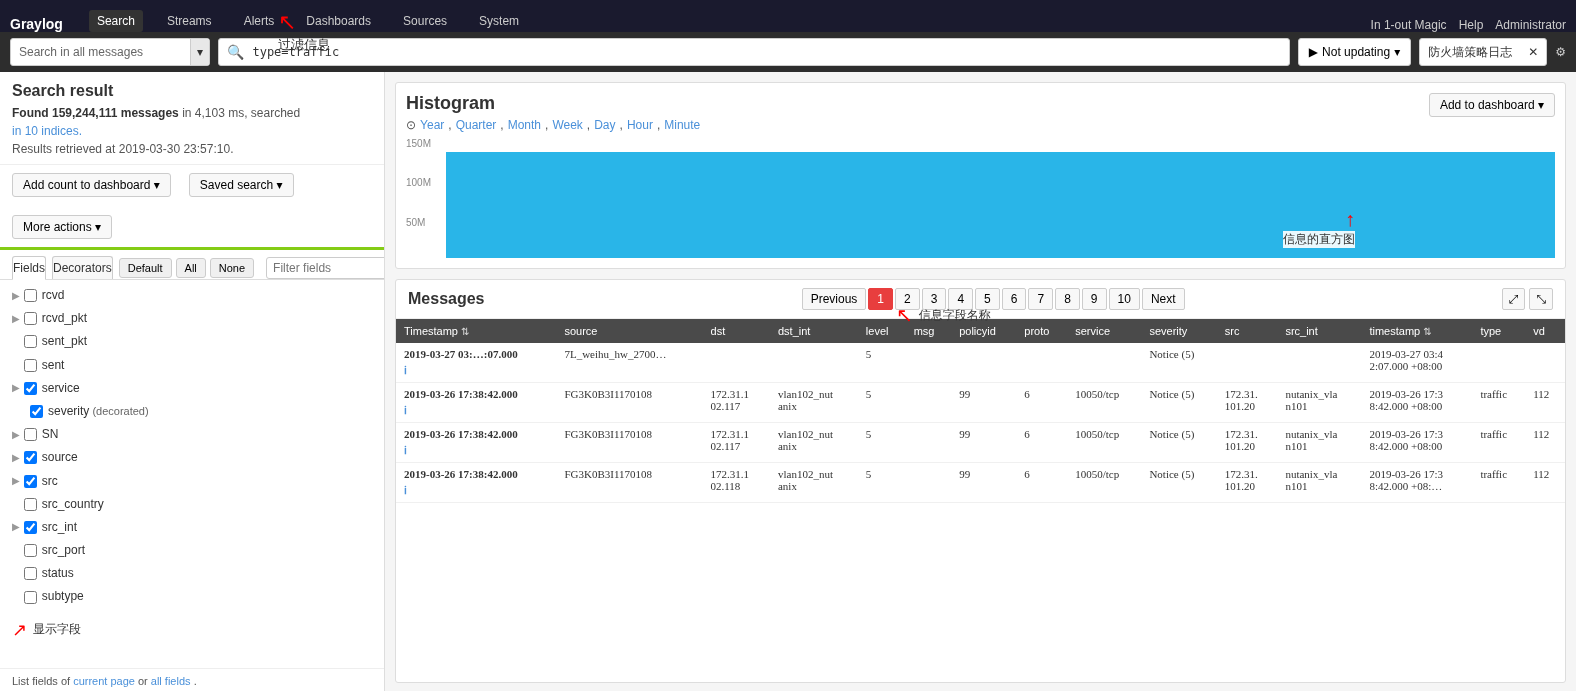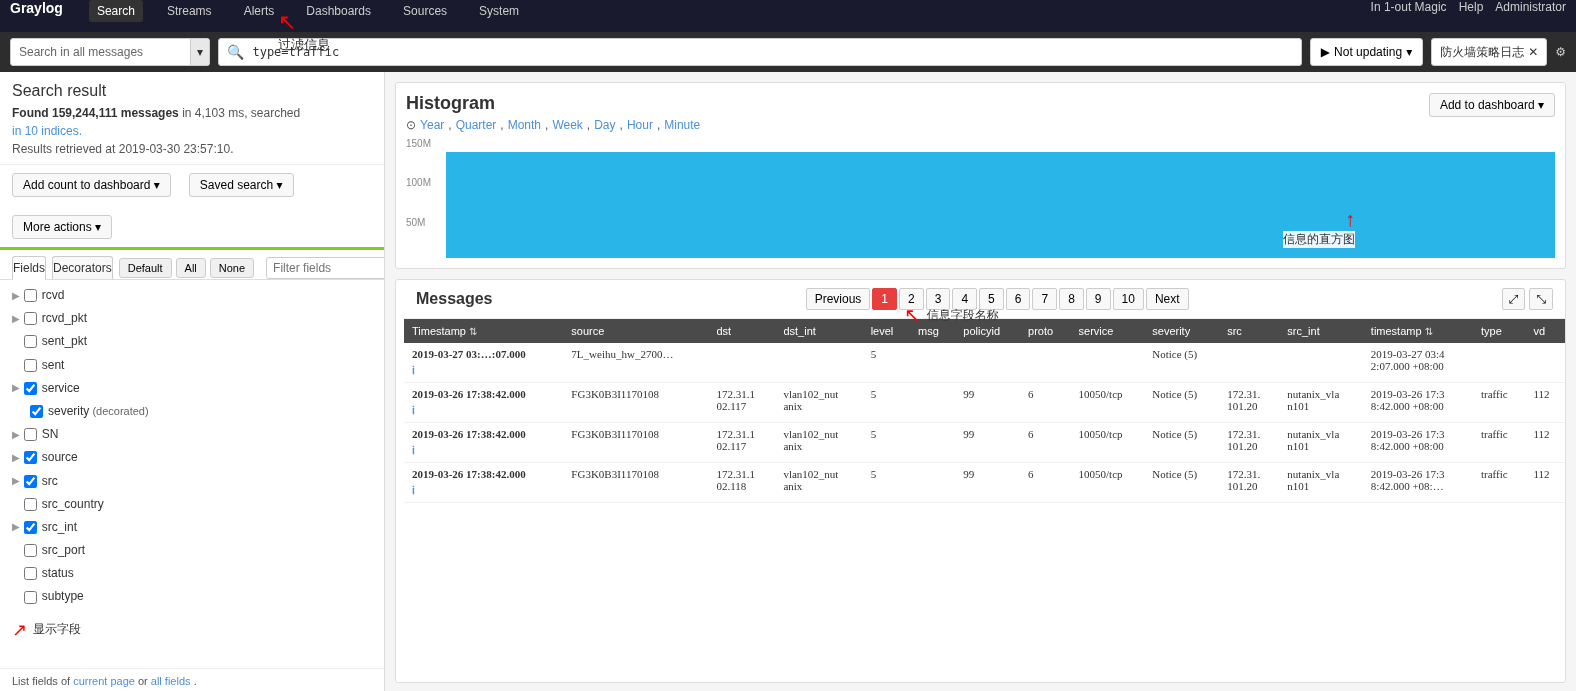--- a/index.html
+++ b/index.html
@@ -3,21 +3,21 @@
   <meta charset="utf-8">
   <style>
     * { box-sizing: border-box; margin: 0; padding: 0; }
     body { font-family: Arial, sans-serif; font-size: 12px; background: #f5f5f5; color: #333; }
 
     
     .top-nav {
       background: #1a1a2e;
       height: 32px;
       display: flex;
-      align-items: flex-start;
+      align-items: flex-end;
       padding: 0 10px;
       gap: 16px;
     }
     .nav-logo {
       color: #fff;
       font-weight: bold;
       font-size: 14px;
       margin-right: 10px;
     }
     .nav-item {
@@ -99,21 +99,21 @@
     }
     .stream-selector {
       background: #fff;
       border: 1px solid #ccc;
       border-radius: 3px;
       padding: 4px 8px;
       font-size: 12px;
       height: 28px;
       display: flex;
       align-items: center;
-      gap: 4px;
+      gap: 16px;
       cursor: pointer;
     }
     .search-bar-right {
       margin-left: auto;
       display: flex;
       align-items: center;
       gap: 8px;
     }
 
     
@@ -131,21 +131,21 @@
       display: flex;
       flex-direction: column;
       overflow: hidden;
     }
     .search-result-header {
       padding: 10px 12px 6px;
       border-bottom: 1px solid #eee;
     }
     .search-result-title {
       font-size: 16px;
-      font-weight: normal;
+      font-weight: bold;
       color: #333;
       margin-bottom: 4px;
     }
     .search-result-info {
       font-size: 12px;
       color: #555;
       line-height: 1.5;
     }
     .search-result-info strong { color: #333; font-weight: bold; }
     .search-result-info a { color: #4a90d9; text-decoration: none; }
@@ -327,21 +327,20 @@
 
     
     .messages-section {
       background: #fff;
       border: 1px solid #ddd;
       border-radius: 3px;
       flex: 1;
       overflow: hidden;
       display: flex;
       flex-direction: column;
-      padding-left: 8px;
     }
     .messages-header {
       display: flex;
       align-items: center;
       justify-content: space-between;
       padding: 8px 12px;
       border-bottom: 1px solid #eee;
     }
     .messages-title {
       font-size: 16px;

